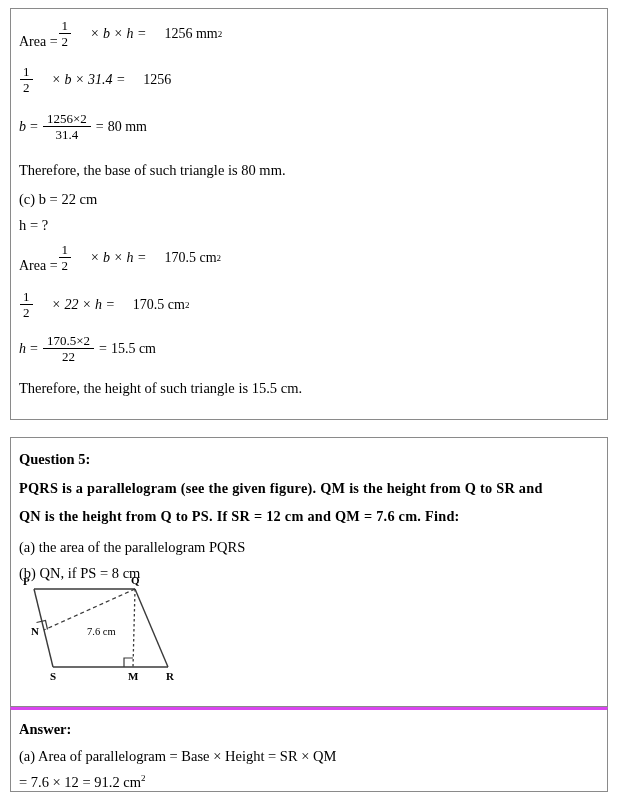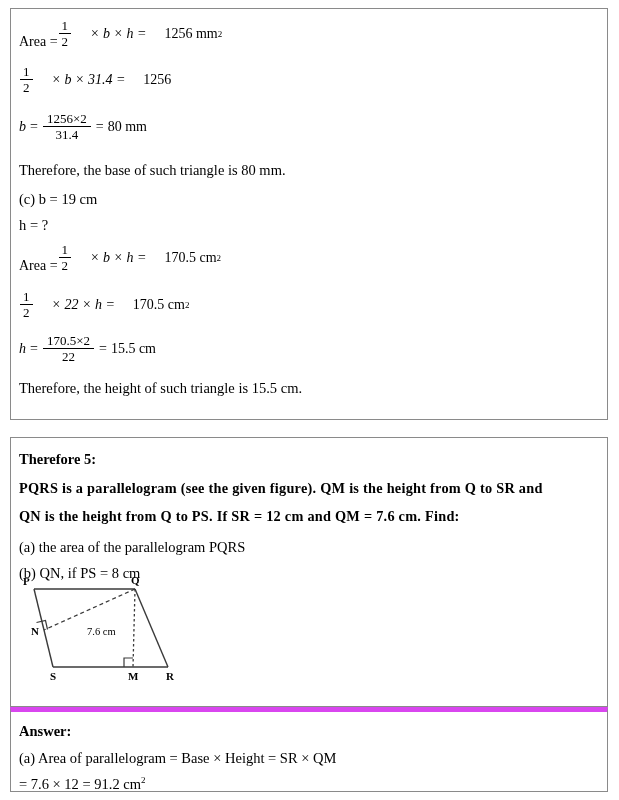--- a/index.html
+++ b/index.html
@@ -40,21 +40,21 @@
     left: 10px;
     top: 437px;
     width: 598px;
     height: 270px;
   }
   #panel-answer {
     left: 10px;
     top: 707px;
     width: 598px;
     height: 85px;
-    border-top: 5px solid #d946ef;
+    border-top: 3px solid #d946ef;
   }
 
   
   .line {
     position: absolute;
     font-size: 14.5px;
     line-height: 1.25;
     white-space: nowrap;
     text-align: right;
   }
@@ -175,21 +175,21 @@
         <span class="num">1256×2</span>
         <span class="bar"></span>
         <span class="den">31.4</span>
       </span>
       <span class="eq">=</span>
       <span>80 mm</span>
     </div>
 
     <div class="line" style="left:8px; top:152px;">Therefore, the base of such triangle is 80 mm.</div>
 
-    <div class="line" style="left:8px; top:181px;">(c) b = 19 cm</div>
+    <div class="line" style="left:8px; top:181px;">(c) b = 22 cm</div>
 
     <div class="line" style="left:8px; top:207px;">h = ?</div>
 
     <div class="math" style="left:8px; top:242px;">
       <span>Area =</span>
       <span class="raised" style="display:inline-flex; align-items:center;">
         <span class="frac">
           <span class="num">1</span>
           <span class="bar"></span>
           <span class="den">2</span>
@@ -221,21 +221,21 @@
       </span>
       <span class="eq">=</span>
       <span>15.5 cm</span>
     </div>
 
     <div class="line" style="left:8px; top:370px;">Therefore, the height of such triangle is 15.5 cm.</div>
   </div>
 
   <div class="panel" id="panel-question">
 
-    <div class="line bold" style="left:8px; top:12px; font-size:14.5px;">Therefore 5:</div>
+    <div class="line bold" style="left:8px; top:12px; font-size:14.5px;">Question 5:</div>
 
     <div class="line qtext" style="left:8px; top:42px; letter-spacing:0.25px;">PQRS is a parallelogram (see the given figure). QM is the height from Q to SR and</div>
 
     <div class="line qtext" style="left:8px; top:70px; letter-spacing:0.25px;">QN is the height from Q to PS. If SR = 12 cm and QM = 7.6 cm. Find:</div>
 
     <div class="line" style="left:8px; top:100px;">(a) the area of the parallelogram PQRS</div>
 
     <div class="line" style="left:8px; top:126px;">(b) QN, if PS = 8 cm</div>
   </div>
 

